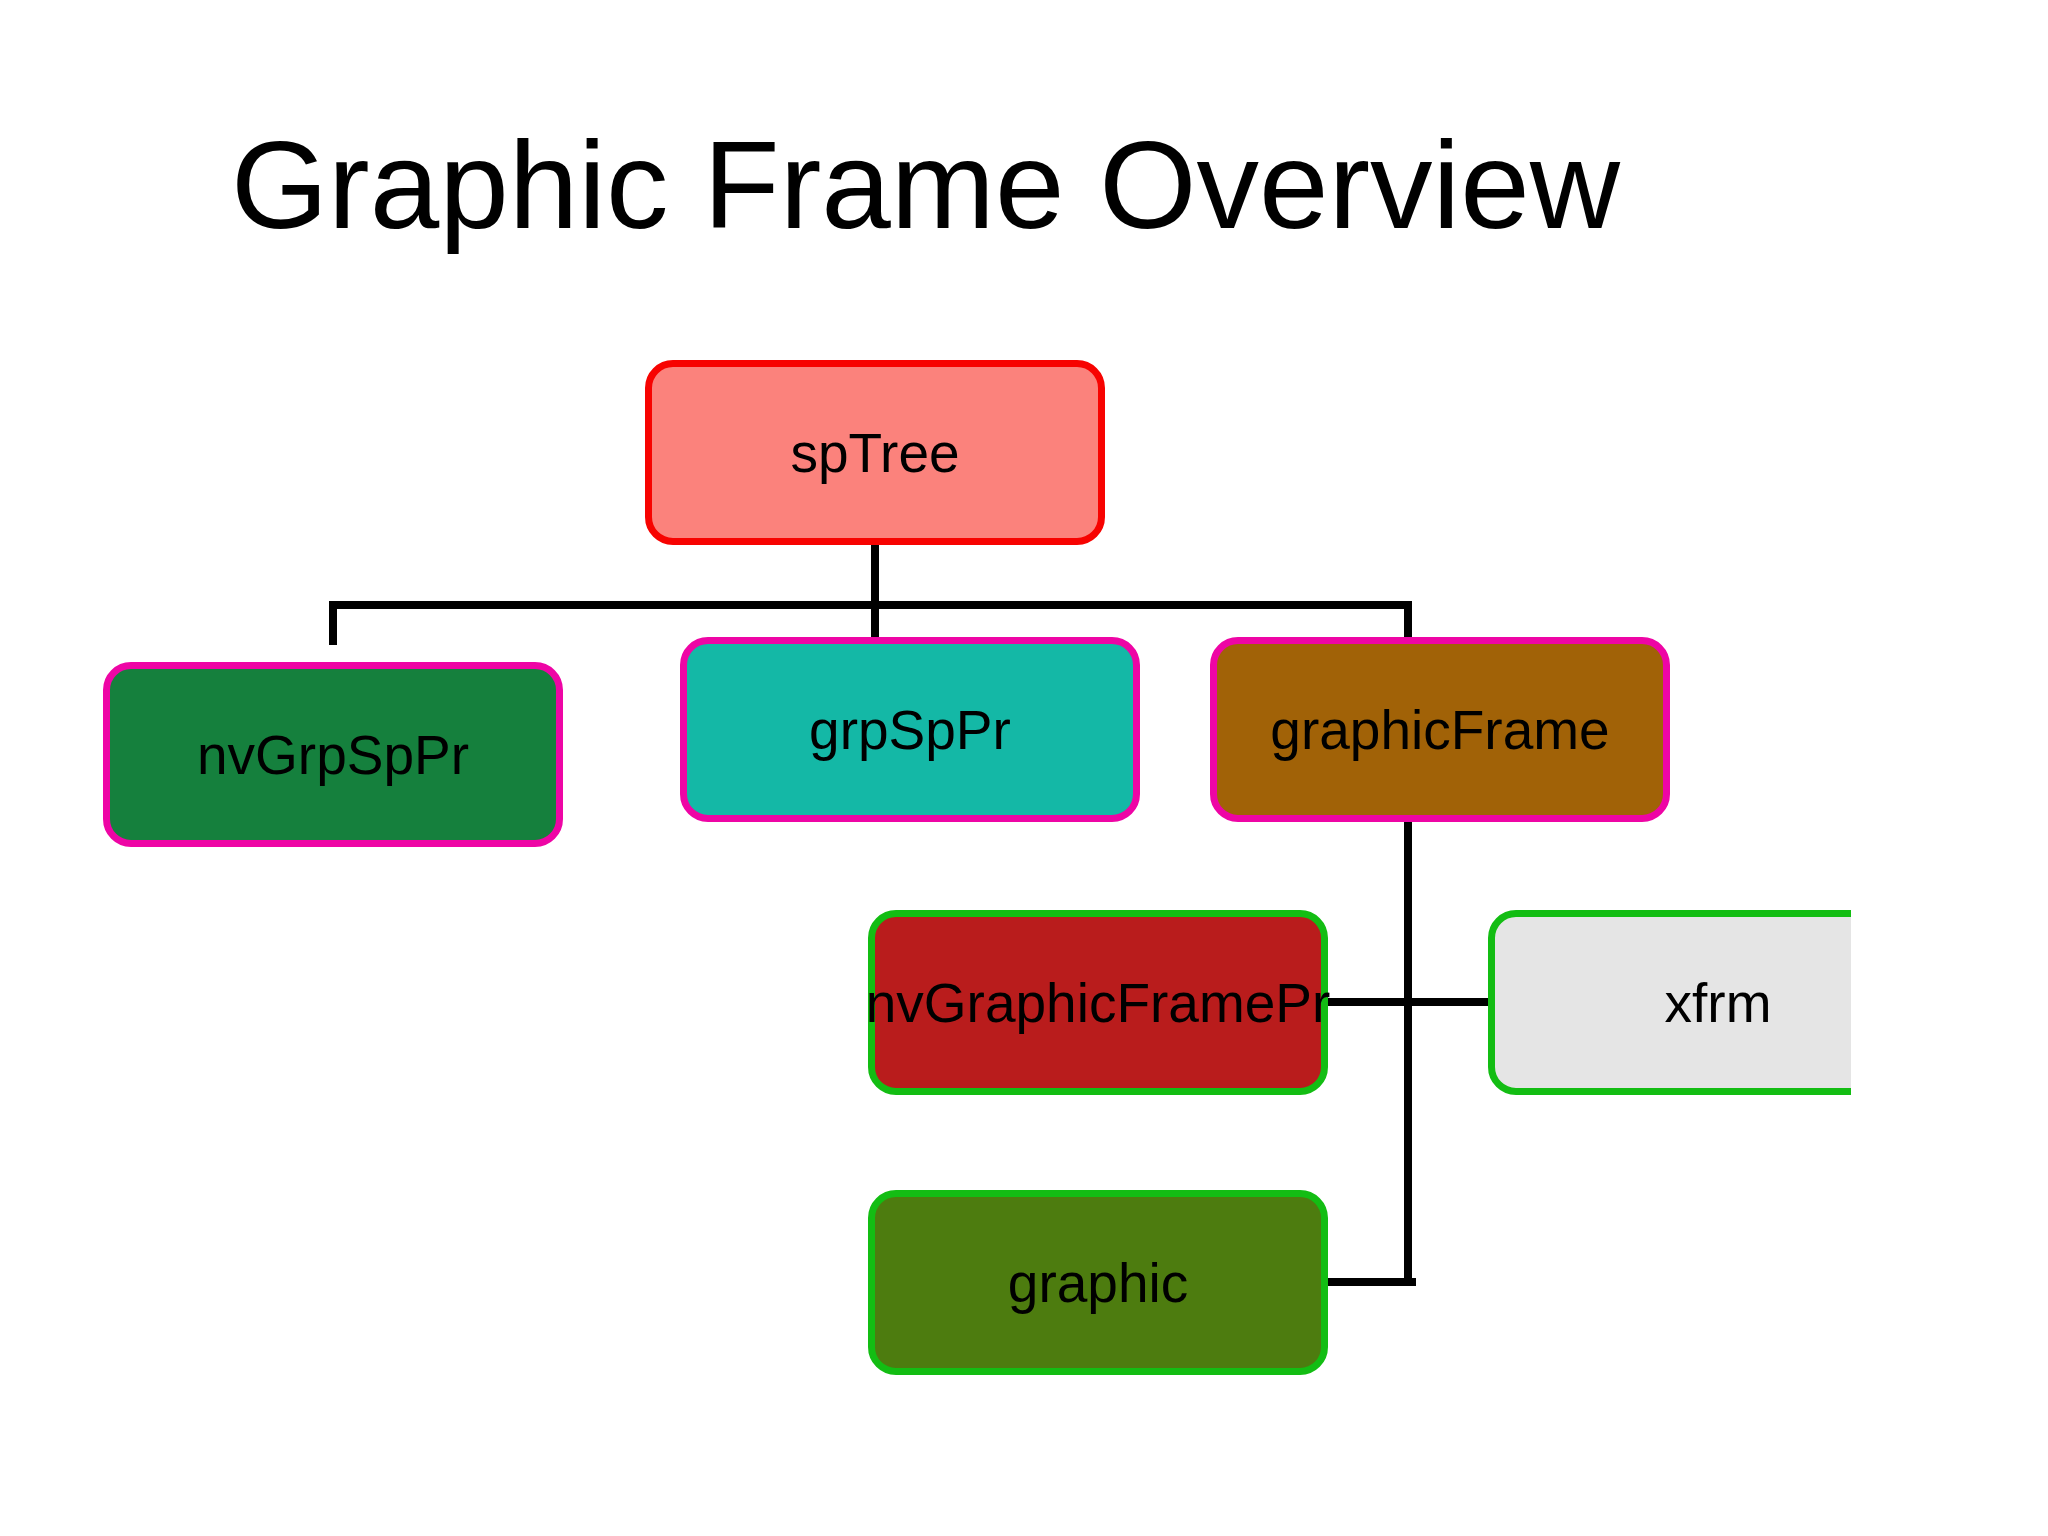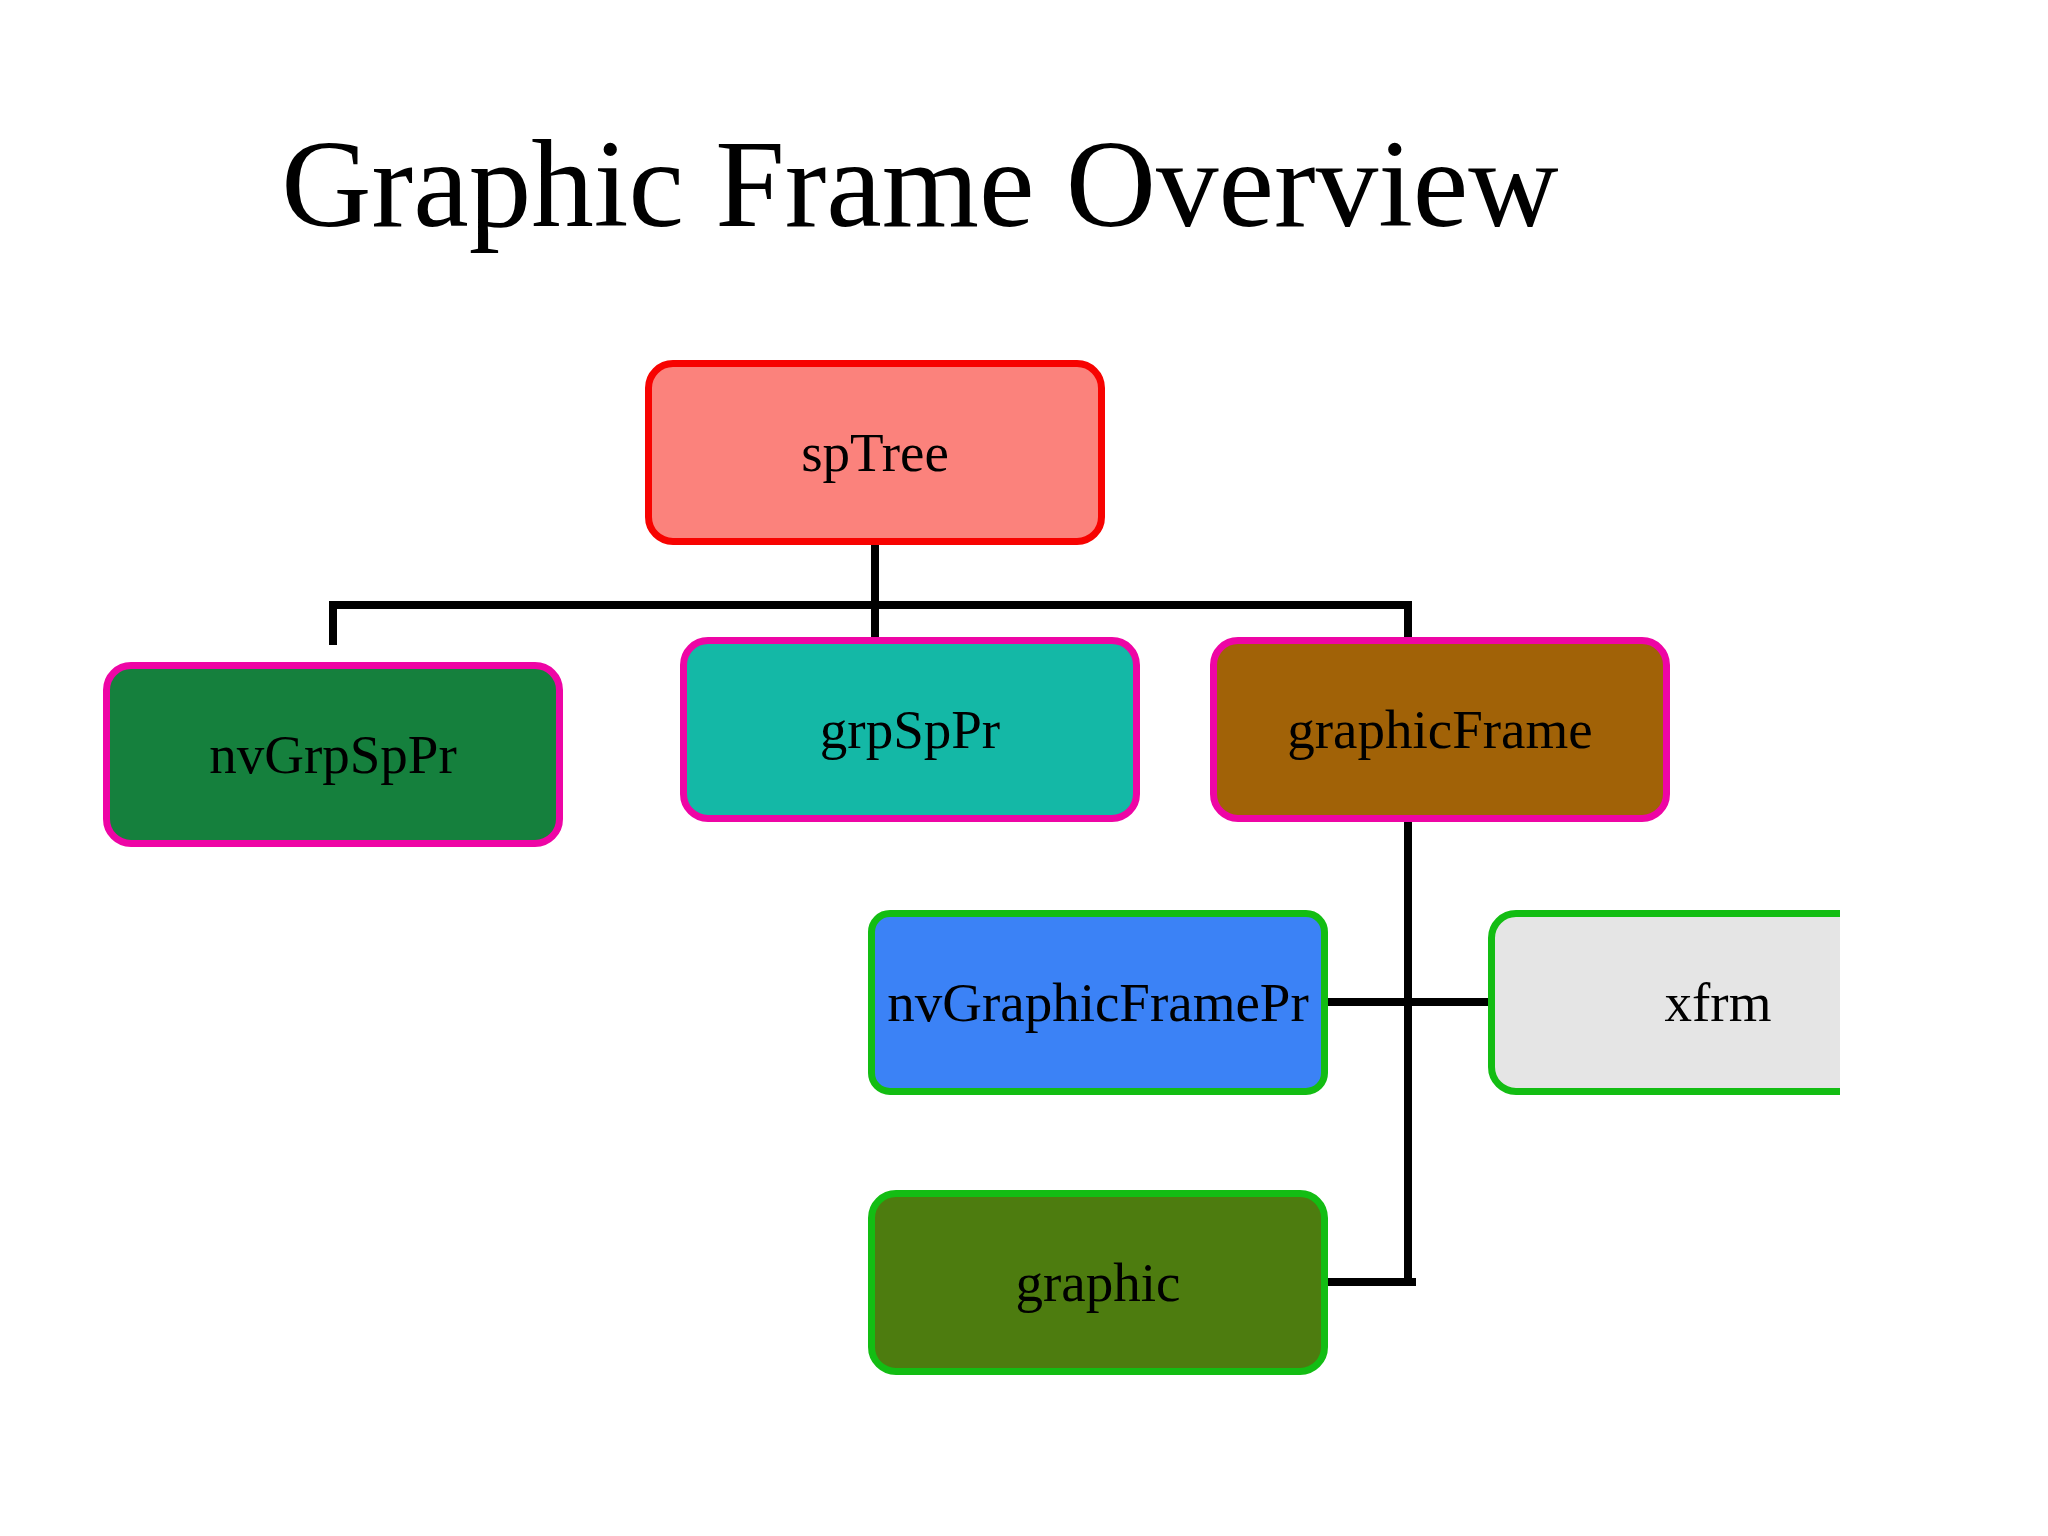--- a/index.html
+++ b/index.html
@@ -6,21 +6,22 @@
     margin: 0;
     padding: 0;
     background: #ffffff;
   }
   #slide {
     position: relative;
     width: 1840px;
     height: 1536px;
     background: #ffffff;
     overflow: hidden;
-    font-family: Liberation Serif, serif;
+    font-family: Liberation Sans, sans-serif;
+    padding-left: 11px;
   }
   #slide-title {
     position: absolute;
     top: 122px;
     left: 0;
     width: 100%;
     margin: 0;
     text-align: center;
     font-size: 125px;
     line-height: 1;
@@ -69,21 +70,21 @@
       </div>
       <div class="node" style="left: 103px; top: 662px; width: 460px; height: 185px; background: #15803d; border-color: rgb(238, 5, 165);">
         <span class="node-label" style="color: rgb(0, 0, 0);">nvGrpSpPr</span>
       </div>
       <div class="node" style="left: 680px; top: 637px; width: 460px; height: 185px; background: #14b8a6; border-color: rgb(238, 5, 165);">
         <span class="node-label" style="color: rgb(0, 0, 0);">grpSpPr</span>
       </div>
       <div class="node" style="left: 1162px; top: 637px; width: 460px; height: 185px; background: #a16207; border-color: rgb(238, 5, 165); margin-left: 48px;">
         <span class="node-label" style="color: rgb(0, 0, 0);">graphicFrame</span>
       </div>
-      <div class="node" style="left: 868px; top: 910px; width: 460px; height: 185px; background: #3b82f6; border-color: rgb(19, 189, 19); border-radius: 22px;">
+      <div class="node" style="left: 868px; top: 910px; width: 460px; height: 185px; background: #b91c1c; border-color: rgb(19, 189, 19);">
         <span class="node-label" style="color: rgb(0, 0, 0);">nvGraphicFramePr</span>
       </div>
       <div class="node" style="left: 1488px; top: 910px; width: 460px; height: 185px; background: #e5e5e5; border-color: rgb(19, 189, 19);">
         <span class="node-label" style="color: rgb(0, 0, 0);">xfrm</span>
       </div>
       <div class="node" style="left: 868px; top: 1190px; width: 460px; height: 185px; background: #4d7c0f; border-color: rgb(19, 189, 19);">
         <span class="node-label" style="color: rgb(0, 0, 0);">graphic</span>
       </div>
     </div>
 </div>

